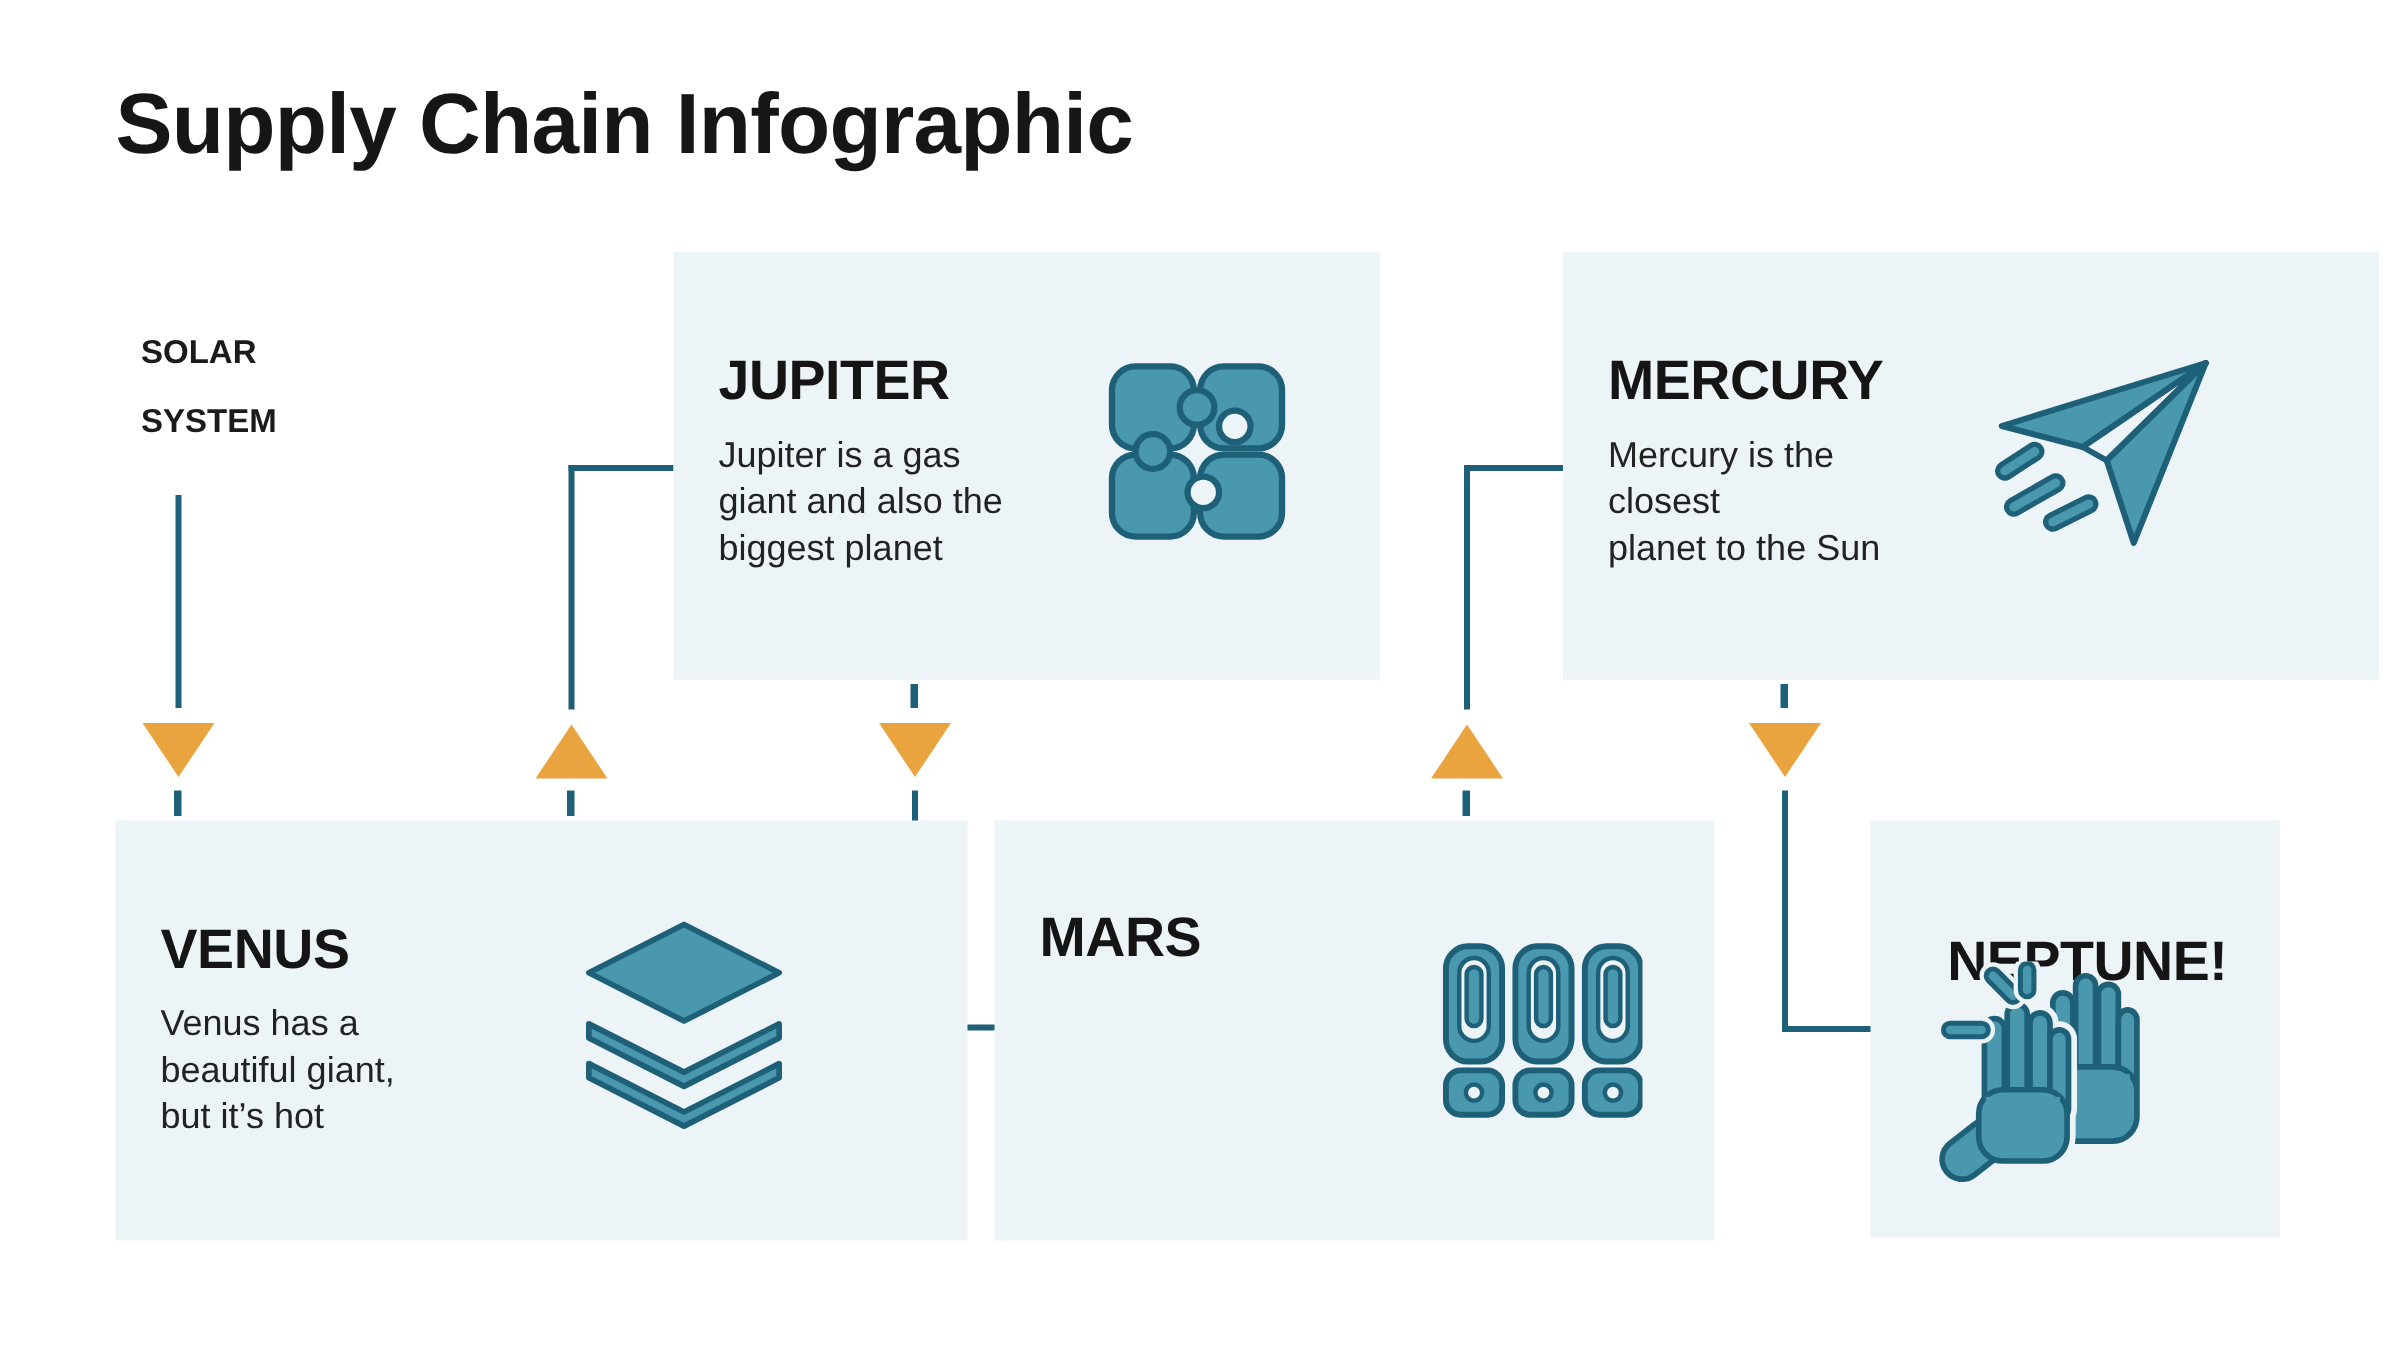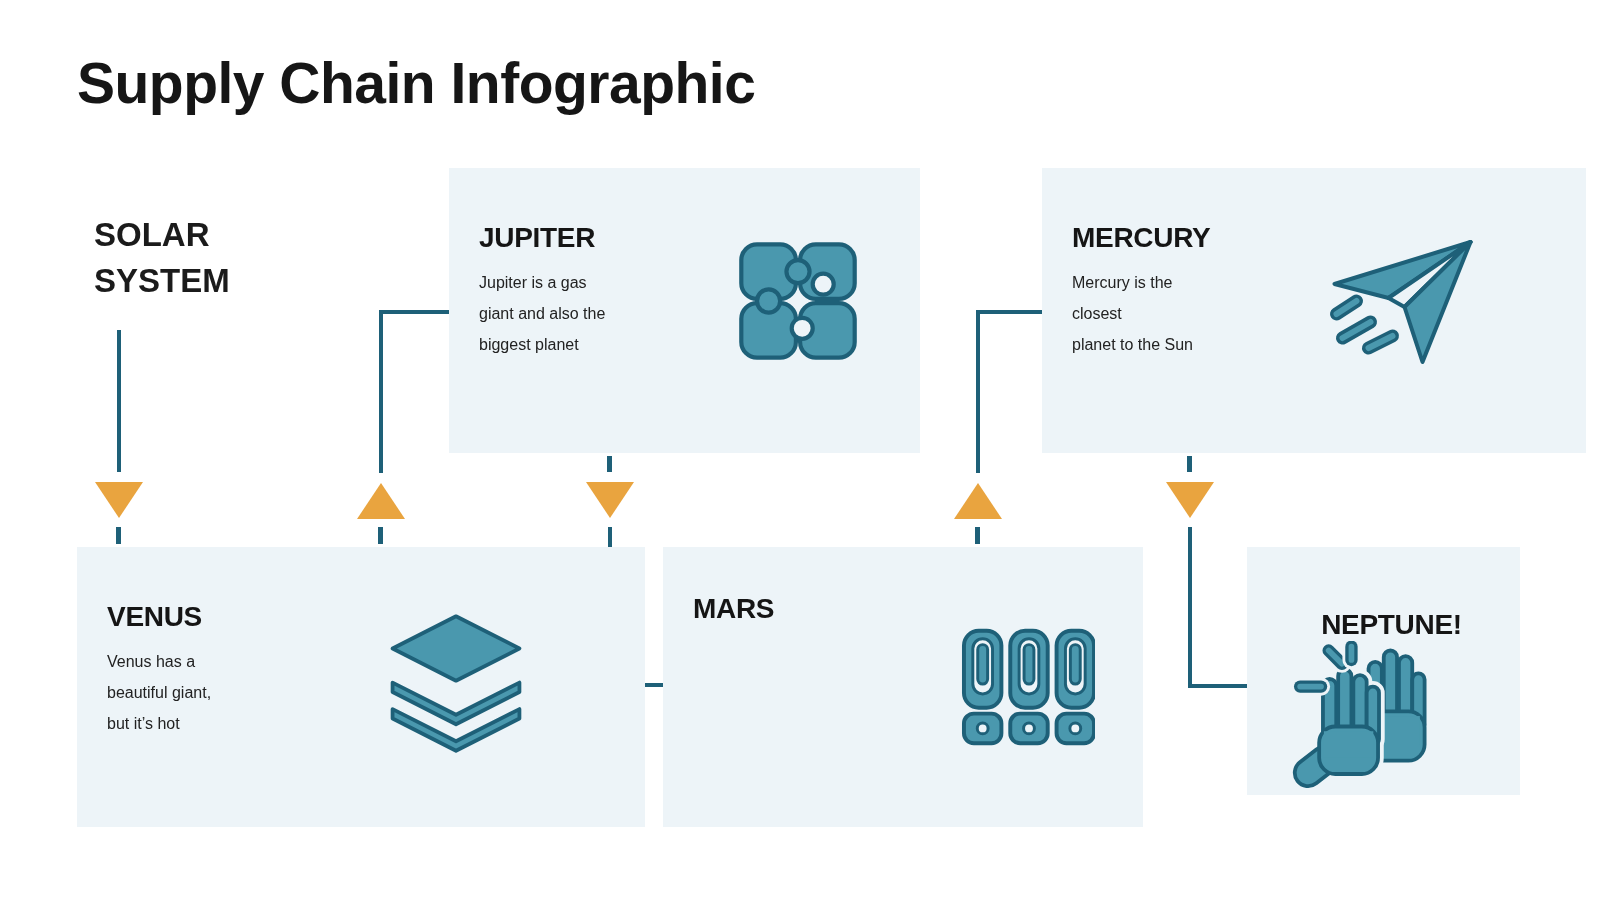--- a/index.html
+++ b/index.html
@@ -14,31 +14,31 @@
   .canvas{
     position:relative;width:1600px;height:900px;background:#ffffff;overflow:hidden;
     font-family:"Liberation Sans","DejaVu Sans",sans-serif;color:var(--ink);
   }
   .page-title{
     position:absolute;left:77px;top:50px;margin:0;
     font-size:57px;font-weight:700;letter-spacing:-0.5px;color:#161616;
   }
   .source-label{
     position:absolute;left:94px;top:212px;
-    font-size:33px;font-weight:700;line-height:46px;white-space:pre-line;
+    font-size:22px;font-weight:700;line-height:46px;white-space:pre-line;
   }
   
   .node{position:absolute;background:var(--box-bg);box-sizing:border-box;padding:52px 18px 0 30px;}
   #node-jupiter{left:449px;top:168px;width:471px;height:285px;}
   #node-mercury{left:1042px;top:168px;width:544px;height:285px;}
   #node-venus{left:77px;top:547px;width:568px;height:280px;padding-top:52px;}
   #node-mars{left:663px;top:547px;width:480px;height:280px;padding-top:44px;}
-  #node-neptune{left:1247px;top:547px;width:273px;height:248px;padding:60px 0 0 16px;text-align:center;}
-  .node-title{margin:2px 0 13px 0;font-size:28px;font-weight:700;letter-spacing:-0.3px;color:#151515;}
-  .node-body{margin:0;font-size:16px;line-height:31px;color:var(--body-ink);white-space:pre-line;}
+  #node-neptune{left:1247px;top:547px;width:273px;height:278px;padding:60px 0 0 16px;text-align:center;}
+  .node-title{margin:13px 0 13px 0;font-size:37px;font-weight:700;letter-spacing:-0.3px;color:#151515;}
+  .node-body{margin:0;font-size:24px;line-height:31px;color:var(--body-ink);white-space:pre-line;}
   .icon{position:absolute;display:block;}
   #node-jupiter .icon{left:286px;top:70px;width:126px;height:126px;}
   #node-mercury .icon{left:282px;top:66px;width:156px;height:140px;}
   #node-venus .icon{left:308px;top:62px;width:142px;height:150px;}
   #node-mars .icon{left:298px;top:78px;width:134px;height:124px;}
   #node-neptune .icon{left:40px;top:94px;width:146px;height:152px;}
   
   .ic-fill{fill:var(--teal);stroke:var(--line);stroke-width:4;}
   .ic-bg{fill:var(--box-bg);stroke:var(--line);stroke-width:4;}
   .ic-bg3{fill:var(--box-bg);stroke:var(--line);stroke-width:3;}

